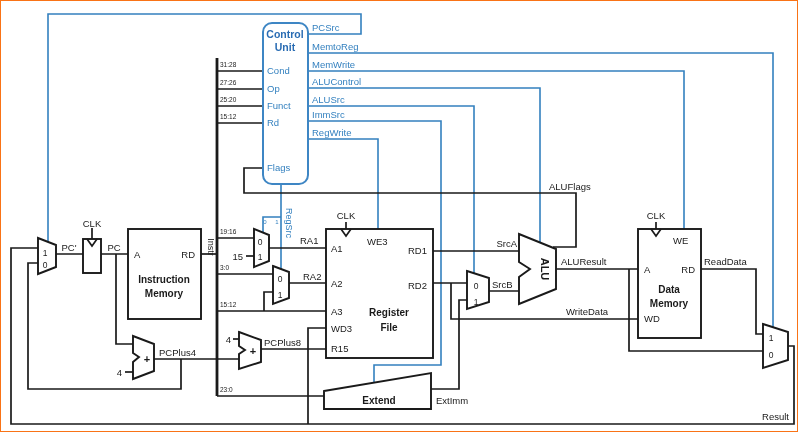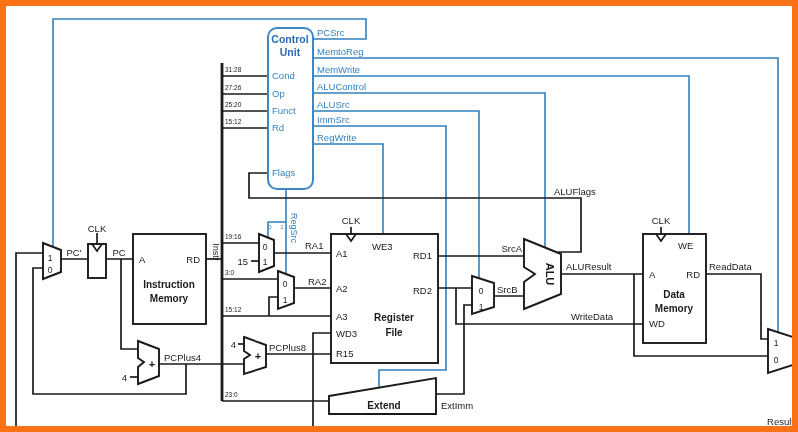--- a/index.html
+++ b/index.html
@@ -1,16 +1,16 @@
 <!DOCTYPE html>
 <html><head>
 <meta charset="utf-8">
 <style>
   html,body{margin:0;padding:0;background:#ffffff;}
-  .page{position:relative;width:798px;height:432px;background:#ffffff;box-sizing:border-box;border:6px solid #f97316;overflow:hidden;}
+  .page{position:relative;width:798px;height:432px;background:#ffffff;box-sizing:border-box;border:1px solid #f97316;overflow:hidden;}
   svg{display:block;}
   text{font-family:"Liberation Sans","DejaVu Sans",sans-serif;fill:#1a1a1a;}
   .wire{stroke:#1a1a1a;stroke-width:1.7;fill:none;}
   .bus{stroke:#1a1a1a;stroke-width:2.8;fill:none;}
   .ctrl{stroke:#3380bf;stroke-width:1.6;fill:none;}
   .box{fill:#ffffff;stroke:#1a1a1a;stroke-width:1.9;}
   .cubox{fill:#ffffff;stroke:#3e86c4;stroke-width:2;}
   .lbl{font-size:9.5px;}
   .blbl{font-size:9.5px;fill:#3380bf;}
   .boldlbl{font-size:10px;font-weight:bold;}

